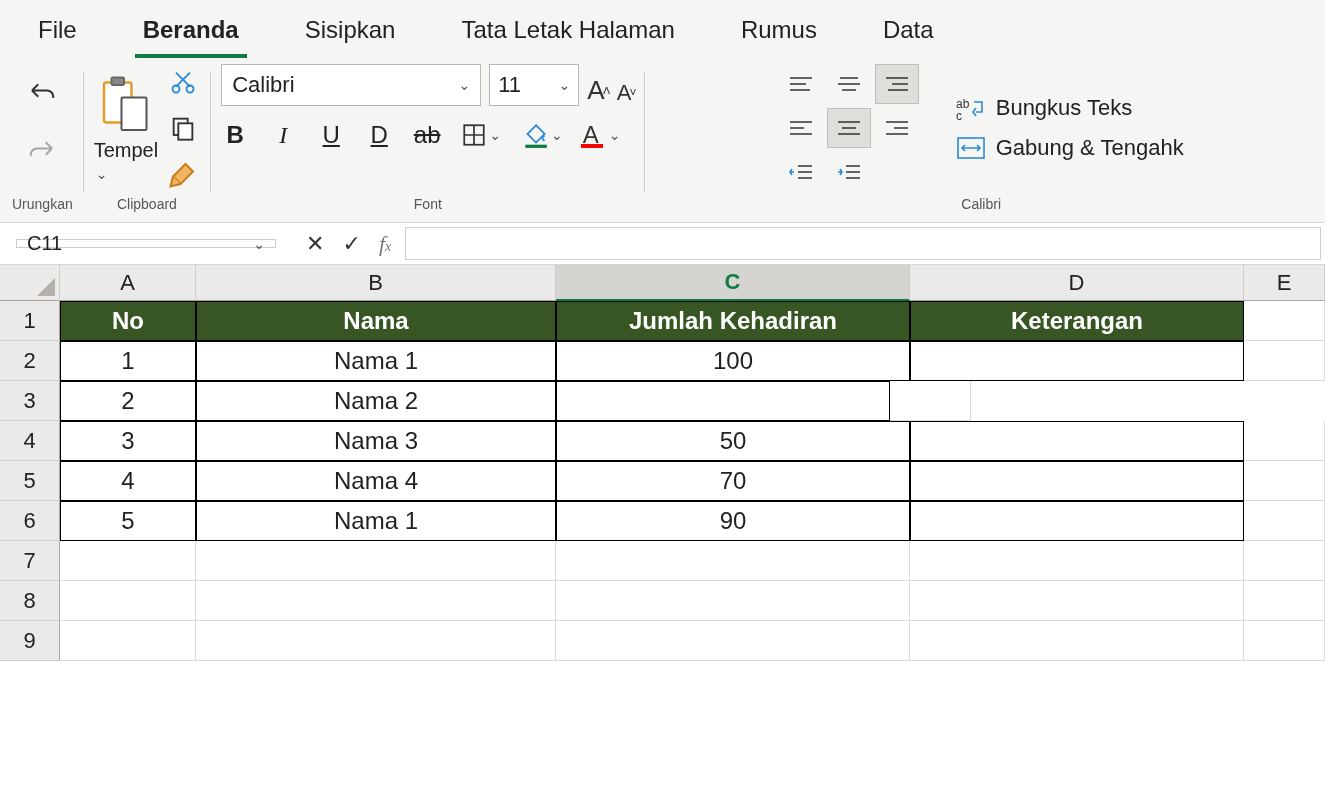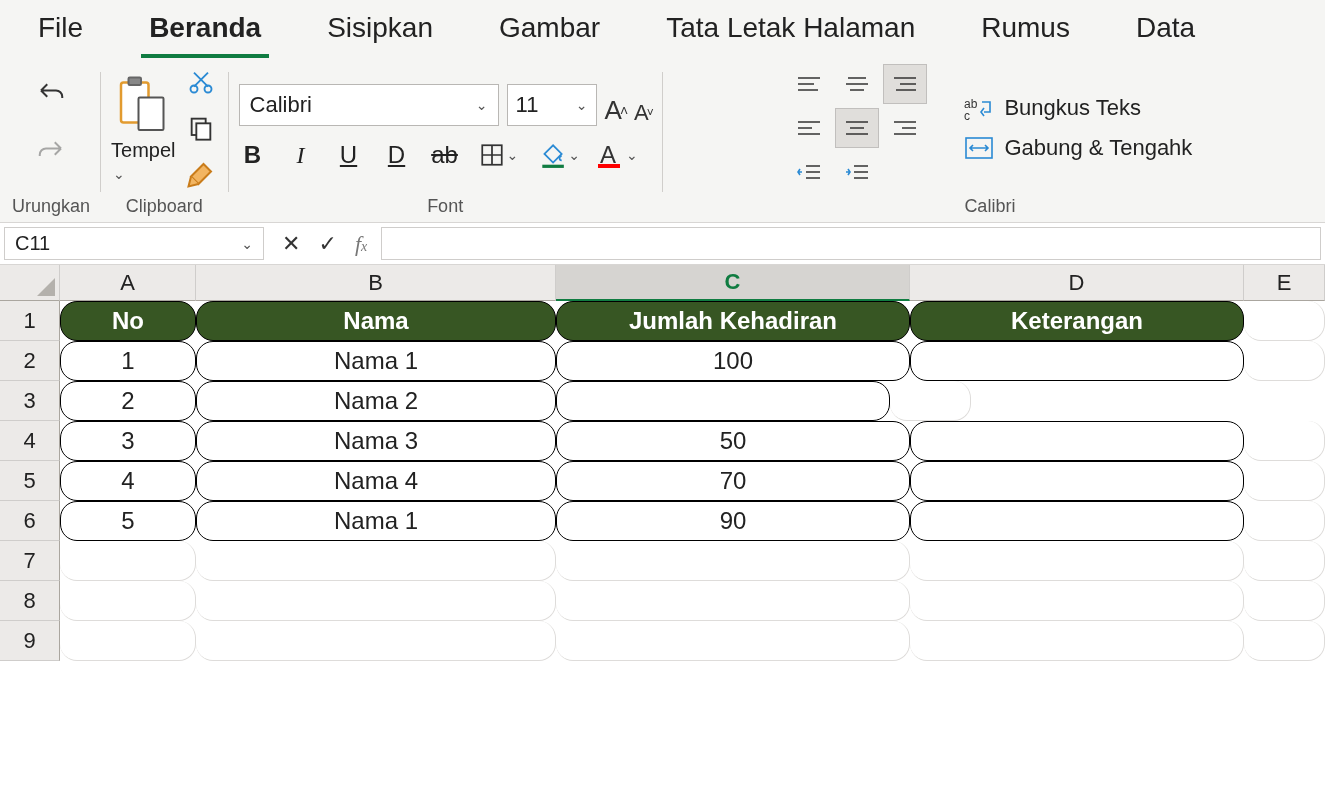--- a/index.html
+++ b/index.html
@@ -1,96 +1,95 @@
 <!DOCTYPE html>
 <html><head>
 <meta charset="utf-8">
 <style>
   * { box-sizing: border-box; margin: 0; padding: 0; }
   body { font-family: "Segoe UI", Arial, sans-serif; background: #fff; font-size: 14px; color: #222; width: 1325px; overflow: hidden; }
 
   
   .tab-strip { display: flex; align-items: flex-end; gap: 50px; padding: 10px 20px 0 30px; background: #f5f5f3; height: 58px; }
-  .tab { font-size: 28px; color: #222; padding: 0 8px 10px 8px; cursor: pointer; border-bottom: 4px solid transparent; }
+  .tab { font-size: 24px; color: #222; padding: 0 8px 10px 8px; cursor: pointer; border-bottom: 4px solid transparent; }
   .tab.active { border-bottom-color: #107c41; font-weight: 600; }
 
   
   .ribbon { display: flex; background: #f5f5f3; padding: 6px 8px 4px 8px; border-bottom: 1px solid #d8d6d4; }
   .group { display: flex; flex-direction: column; align-items: center; padding: 0 10px; }
   .group-sep { width: 1px; background: #d0cecb; margin: 8px 0 26px 0; }
-  .group-label { font-size: 18px; color: #555; margin-top: 4px; height: 22px; }
+  .group-label { font-size: 14px; color: #555; margin-top: 4px; height: 22px; }
   .group-body { flex: 1; display: flex; align-items: center; gap: 8px; }
 
   .column { display: flex; flex-direction: column; align-items: flex-start; gap: 4px; }
   .icon-btn { display:flex; align-items:center; justify-content:center; cursor:pointer; color:#333; }
   .small-icon { width:34px; height:34px; }
 
   
   .paste-big svg { width: 60px; height: 60px; }
   .paste-label { font-size: 20px; }
 
   
   .undo-col { justify-content: flex-start; gap: 24px; }
 
   
   .font-row1 { display:flex; gap:8px; align-items:flex-end; }
   .font-select { height:42px; width:260px; border:1px solid #b9b7b4; background:#fff; font-size:22px; padding:0 10px; display:flex; align-items:center; justify-content:space-between; }
-  .size-select { height:42px; width:90px; border:1px solid #b9b7b4; background:#fff; font-size:22px; padding:0 8px; display:flex; align-items:center; justify-content:space-between;margin-top:20px; }
+  .size-select { height:42px; width:90px; border:1px solid #b9b7b4; background:#fff; font-size:22px; padding:0 8px; display:flex; align-items:center; justify-content:space-between; }
   .inc-dec { font-size:26px; letter-spacing:-2px; }
   .font-row2 { display:flex; gap:20px; align-items:center; margin-top:10px; }
   .font-row2 .fbtn { font-size:24px; width:28px; text-align:center; cursor:pointer; }
   .strike { text-decoration: line-through; }
   .underline-d { text-decoration: underline; }
   .chev { font-size:14px; color:#555; margin-left:2px; }
 
   
   .align-grid { display:grid; grid-template-columns: repeat(3, 44px); gap:4px; }
   .align-cell { width:44px; height:40px; display:flex; align-items:center; justify-content:center; cursor:pointer; }
   .align-cell.active { background:#e0dedb; border:1px solid #c1bfbd; }
 
   
   .wm-col { display:flex; flex-direction:column; gap:12px; justify-content:center; }
   .wm-item { display:flex; align-items:center; gap:10px; font-size:22px; cursor:pointer; }
 
   
   .fbar-row { display:flex; align-items:stretch; border-bottom:1px solid #d8d6d4; background:#fff; height:42px; }
-  .name-box { width:260px; border:1px solid #cfcdcb; margin:4px; display:flex; align-items:center; justify-content:space-between; padding:0 10px; font-size:20px; }
+  .name-box { width:260px; border:1px solid #cfcdcb; margin:16px; display:flex; align-items:center; justify-content:space-between; padding:0 10px; font-size:20px; }
   .fx-btns { display:flex; align-items:center; gap:18px; padding:0 14px; color:#777; }
   .fx-label { font-style:italic; font-family: "Cambria Math", serif; font-size:22px; }
   .formula-input { flex:1; border:1px solid #cfcdcb; margin:4px 4px 4px 0; padding:0 8px; font-size:20px; display:flex; align-items:center; }
 
   
   .sheet { position:relative; }
   .col-headers { display:flex; }
   .corner { width:60px; height:36px; background:#eceae8; border-right:1px solid #cfcdcb; border-bottom:1px solid #aaa69f; position:relative; }
   .corner::after { content:""; position:absolute; right:4px; bottom:4px; border-left:18px solid transparent; border-bottom:18px solid #b4b1ac; }
   .col-h { height:36px; background:#eceae8; display:flex; align-items:center; justify-content:center; font-size:22px; border-right:1px solid #cfcdcb; border-bottom:1px solid #aaa69f; cursor:pointer; }
   .col-h.active { background:#d6d4d1; color:#107c41; font-weight:600; border-bottom:2px solid #107c41; }
 
   .row { display:flex; }
   .row-h { width:60px; background:#eceae8; display:flex; align-items:center; justify-content:center; font-size:22px; border-right:1px solid #aaa69f; border-bottom:1px solid #cfcdcb; cursor:pointer; }
-  .cell { border-right:1px solid #dedcda; border-bottom:1px solid #dedcda; height:40px; display:flex; align-items:center; justify-content:center; font-size:24px; padding:0 6px; overflow:hidden;border-radius:17px; }
+  .cell { border-right:1px solid #dedcda; border-bottom:1px solid #dedcda; height:40px; display:flex; align-items:center; justify-content:center; font-size:24px; padding:0 6px; overflow:hidden; }
 
   
   .hdr-cell { background:#375623; color:#fff; font-weight:600; border:1.5px solid #000; }
   .data-cell { border:1.5px solid #000; background:#fff; }
 
   
   .cA { width:136px; } .cB { width:360px; } .cC { width:354px; } .cD { width:334px; } .cE { width:81px; }
 
   svg { stroke:#333; stroke-width:1.6; fill:none; }
 </style>
 </head>
 <body>
 
 <div class="tab-strip">
   <div class="tab">File</div>
   <div class="tab active">Beranda</div>
   <div class="tab">Sisipkan</div>
-  <div class="tab">Gambar</div>
   <div class="tab">Tata Letak Halaman</div>
   <div class="tab">Rumus</div>
   <div class="tab">Data</div>
 </div>
 
 <div class="ribbon">
 
   <div class="group" style="padding-left:4px;">
     <div class="group-body column undo-col" style="padding-top:12px;">
       <div class="icon-btn small-icon">

